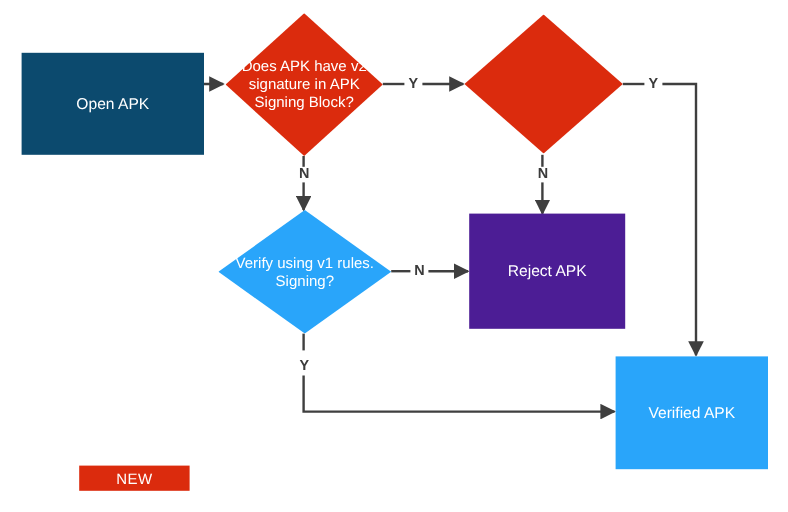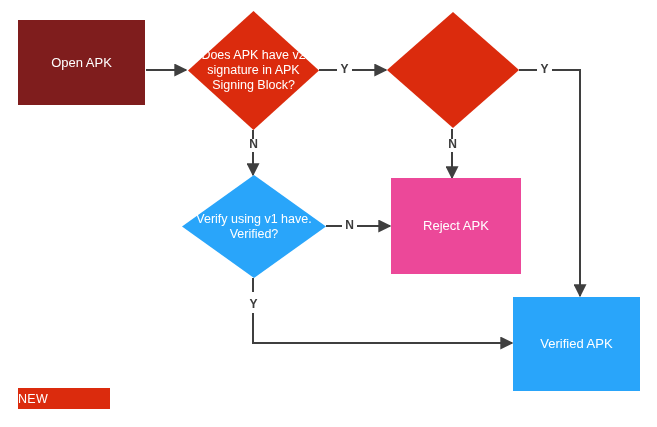--- a/index.html
+++ b/index.html
@@ -66,24 +66,25 @@
     font-size: 12px;
     font-weight: bold;
     color: #3b3b3b;
     text-align: center;
     line-height: 13px;
   }
   .legend-item {
     position: absolute;
     display: flex;
     align-items: center;
-    justify-content: flex-start;
+    justify-content: center;
     color: #ffffff;
     font-size: 12.5px;
     letter-spacing: 0.3px;
+    margin-left: 48px;
   }
 </style>
 </head>
 <body>
 
 <div id="canvas">
 
   <svg class="edges" viewBox="0 0 657 427" xmlns="http://www.w3.org/2000/svg">
     <defs>
       <marker id="arrow" viewBox="0 0 10 10" refX="9" refY="5" markerWidth="6.5" markerHeight="6.5" orient="auto-start-reverse">
@@ -119,45 +120,45 @@
       <line x1="326" y1="226" x2="342" y2="226" stroke="#3F3F3F" stroke-width="2"></line>
       <line x1="357" y1="226" x2="390" y2="226" stroke="#3F3F3F" stroke-width="2" marker-end="url(#arrow)"></line>
     </g>
 
     <g>
       <line x1="253" y1="278" x2="253" y2="292" stroke="#3F3F3F" stroke-width="2"></line>
       <polyline points="253,313 253,343 512,343" fill="none" stroke="#3F3F3F" stroke-width="2" marker-end="url(#arrow)"></polyline>
     </g>
   </svg>
 
-  <div class="node node-box" style="left:18px; top:20px; width:127px; height:85px; background:#7f1d1d;">
+  <div class="node node-box" style="left:18px; top:44px; width:152px; height:85px; background:#0c4a6e;">
     <span>Open APK</span>
   </div>
 
   <div class="node node-diamond" style="left:188px; top:11px; width:131px; height:119px;">
     <svg class="diamond-shape" viewBox="0 0 131 119" preserveAspectRatio="none">
       <polygon points="65.5,0 131,59.5 65.5,119 0,59.5" fill="#DB2B0D"></polygon>
     </svg>
     <span class="diamond-label">Does APK have v2 signature in APK Signing Block?</span>
   </div>
 
   <div class="node node-diamond" style="left:387px; top:12px; width:132px; height:116px;">
     <svg class="diamond-shape" viewBox="0 0 132 116" preserveAspectRatio="none">
       <polygon points="66,0 132,58 66,116 0,58" fill="#DB2B0D"></polygon>
     </svg>
   </div>
 
   <div class="node node-diamond" style="left:182px; top:175px; width:144px; height:103px;">
     <svg class="diamond-shape" viewBox="0 0 144 103" preserveAspectRatio="none">
       <polygon points="72,0 144,51.5 72,103 0,51.5" fill="#29A5FA"></polygon>
     </svg>
-    <span class="diamond-label">Verify using v1 have. Verified?</span>
+    <span class="diamond-label">Verify using v1 rules. Signing?</span>
   </div>
 
-  <div class="node node-box" style="left:391px; top:178px; width:130px; height:96px; background:#ec4899;">
+  <div class="node node-box" style="left:391px; top:178px; width:130px; height:96px; background:#4c1d95;">
     <span>Reject APK</span>
   </div>
 
   <div class="node node-box" style="left:513px; top:297px; width:127px; height:94px; background:#29A5FA;">
     <span>Verified APK</span>
   </div>
 
   <div class="edge-label" style="left:337px; top:63px; width:15px;">Y</div>
 
   <div class="edge-label" style="left:246px; top:138px; width:15px;">N</div>

